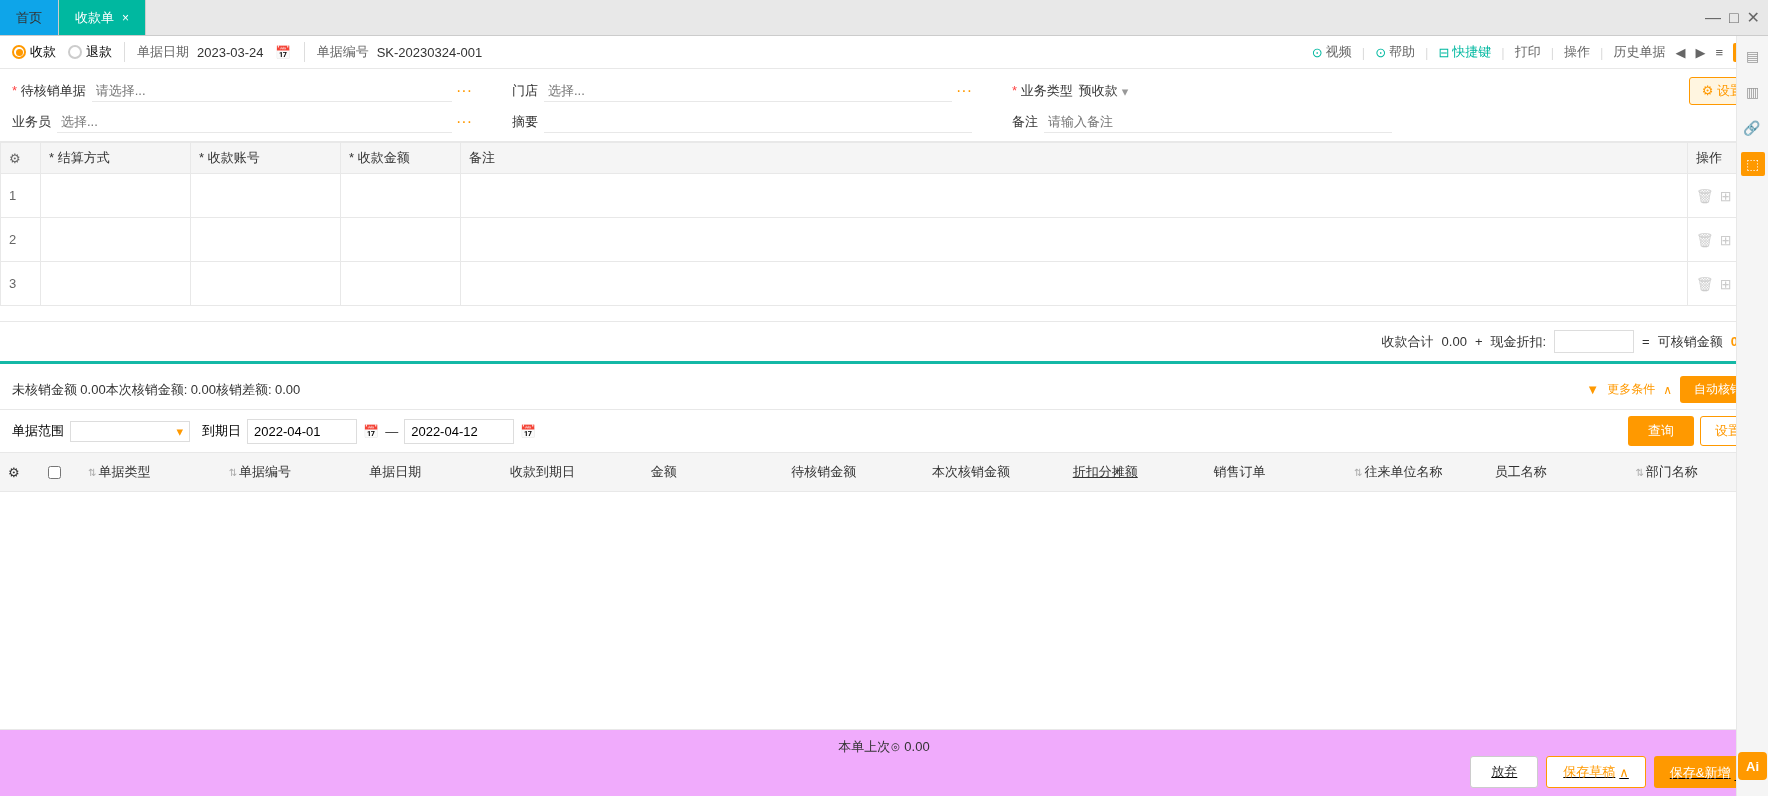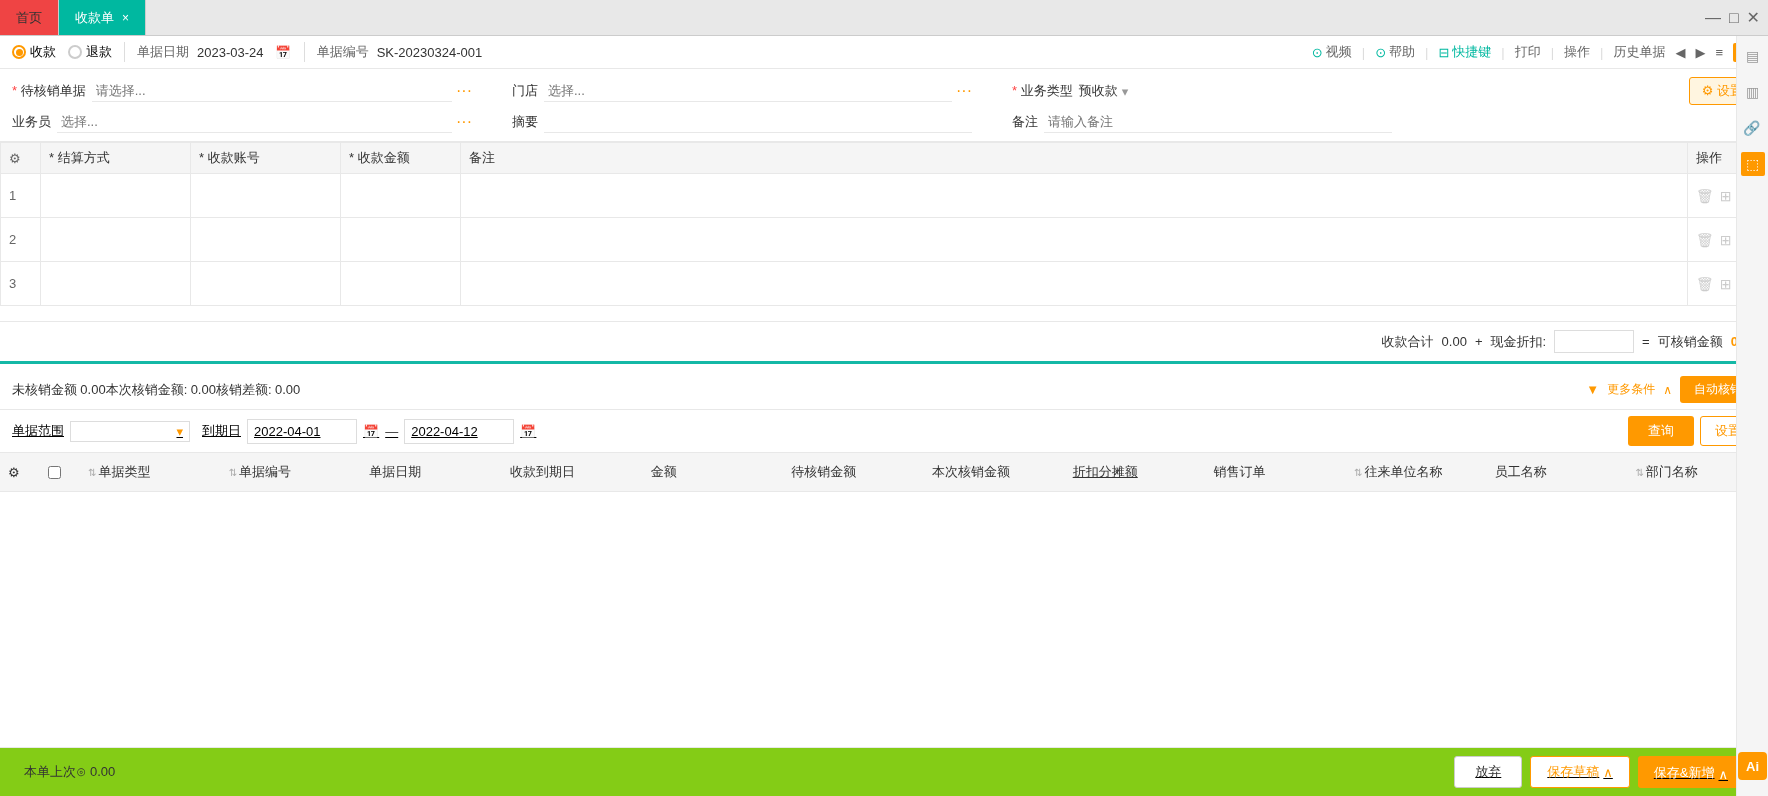--- a/index.html
+++ b/index.html
@@ -15,21 +15,21 @@
     .tab-item {
       display: flex; align-items: center;
       padding: 0 16px;
       height: 100%;
       cursor: pointer;
       font-size: 13px;
       color: #333;
       border-right: 1px solid #ccc;
     }
     .tab-item.home {
-      background: #ef4444;
+      background: #0ea5e9;
       color: #333;
     }
     .tab-item.active {
       background: #00b8a0;
       color: #fff;
     }
     .tab-item .close-icon {
       margin-left: 8px;
       cursor: pointer;
       font-size: 12px;
@@ -245,21 +245,21 @@
     }
 
     
     .query-row {
       display: flex; align-items: center;
       padding: 6px 12px;
       border-bottom: 1px solid #e8e8e8;
       gap: 12px;
     }
     .query-field {
-      display: flex; align-items: center; gap: 6px; text-decoration: underline;
+      display: flex; align-items: center; gap: 6px;
     }
     .date-input {
       border: 1px solid #ddd;
       padding: 4px 6px;
       width: 110px;
     }
     .date-sep { color: #333; }
     .cal-icon { color: #f90; cursor: pointer; }
     .query-right {
       margin-left: auto;
@@ -287,24 +287,25 @@
       padding: 4px 8px;
       color: #333;
       white-space: nowrap;
       display: flex; align-items: center; gap: 2px;
     }
     .sort-icon { color: #aaa; font-size: 10px; cursor: pointer; }
 
     
     .page-footer {
       display: flex; align-items: center;
-      padding: 8px 24px;
+      padding: 8px 8px;
       border-top: 1px solid #e8e8e8;
-      background: #84cc16;
+      background: #f0abfc;
       margin-top: auto;
+      flex-direction: column;
     }
     .footer-left { color: #333; }
     .footer-right {
       margin-left: auto;
       display: flex; gap: 8px; text-decoration: underline;
     }
     .btn-discard {
       background: #fff; color: #333;
       border: 1px solid #ccc; padding: 6px 20px;
       cursor: pointer; border-radius: 3px;

